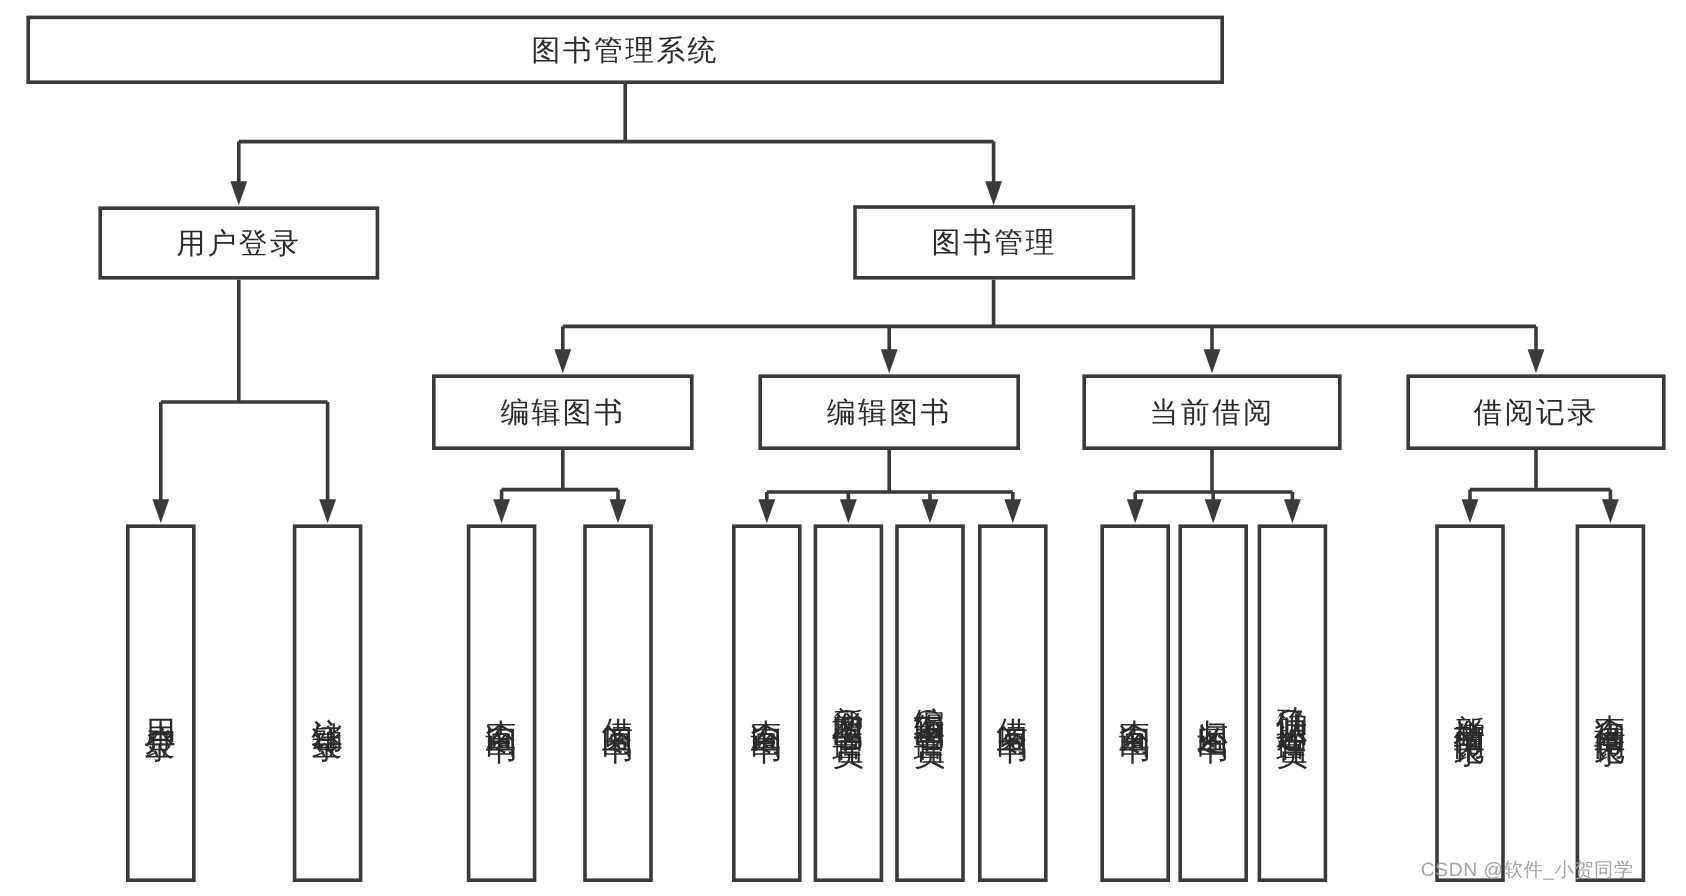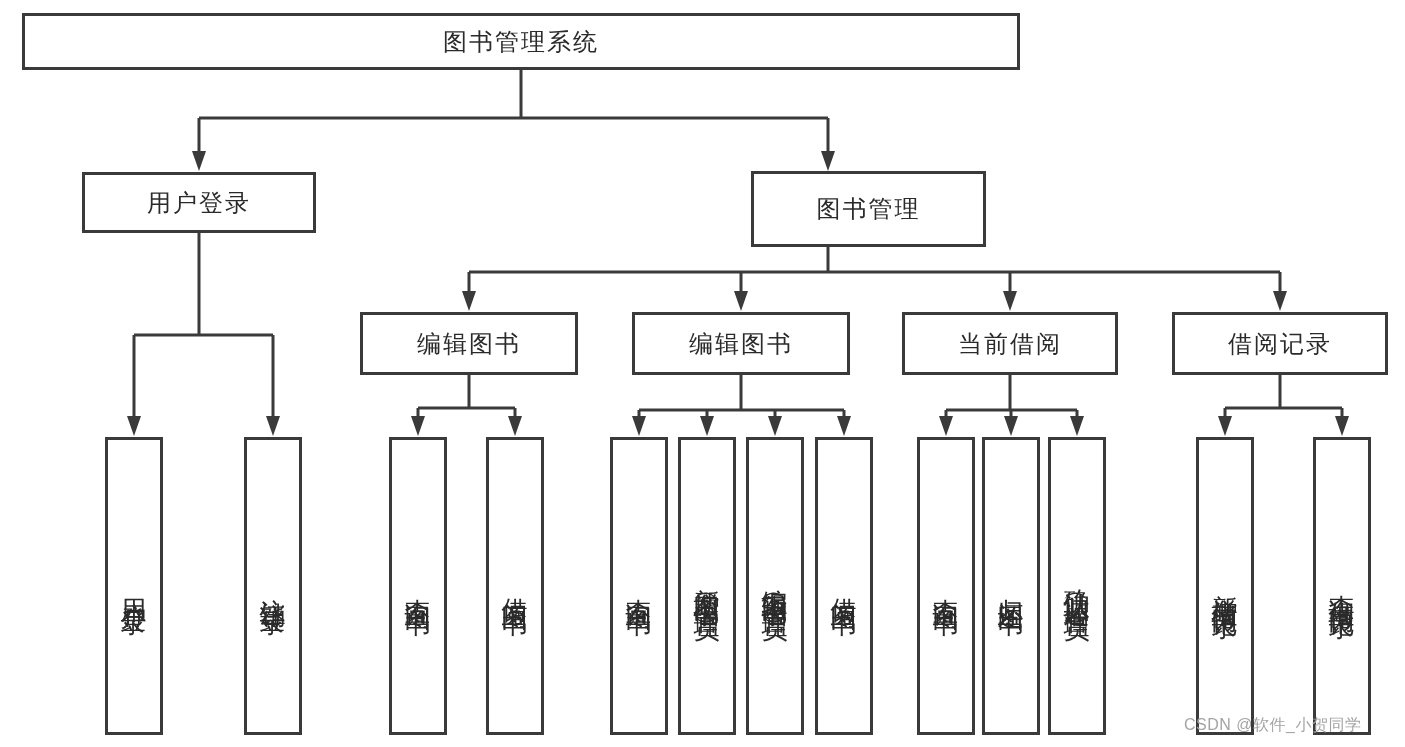--- a/index.html
+++ b/index.html
@@ -108,21 +108,21 @@
     </g>
   </svg>
 
   <div class="node h-node" style="left:22px; top:13px; width:998px; height:57px;">
     <span>图书管理系统</span>
   </div>
 
   <div class="node h-node" style="left:82px; top:172px; width:234px; height:61px;">
     <span>用户登录</span>
   </div>
-  <div class="node h-node" style="left:711px; top:171px; width:235px; height:76px;margin-left:40px;">
+  <div class="node h-node" style="left:711px; top:171px; width:235px; height:62px;">
     <span>图书管理</span>
   </div>
 
   <div class="node h-node" style="left:360px; top:312px; width:218px; height:63px;">
     <span>编辑图书</span>
   </div>
   <div class="node h-node" style="left:632px; top:312px; width:218px; height:63px;">
     <span>编辑图书</span>
   </div>
   <div class="node h-node" style="left:902px; top:312px; width:216px; height:63px;">

